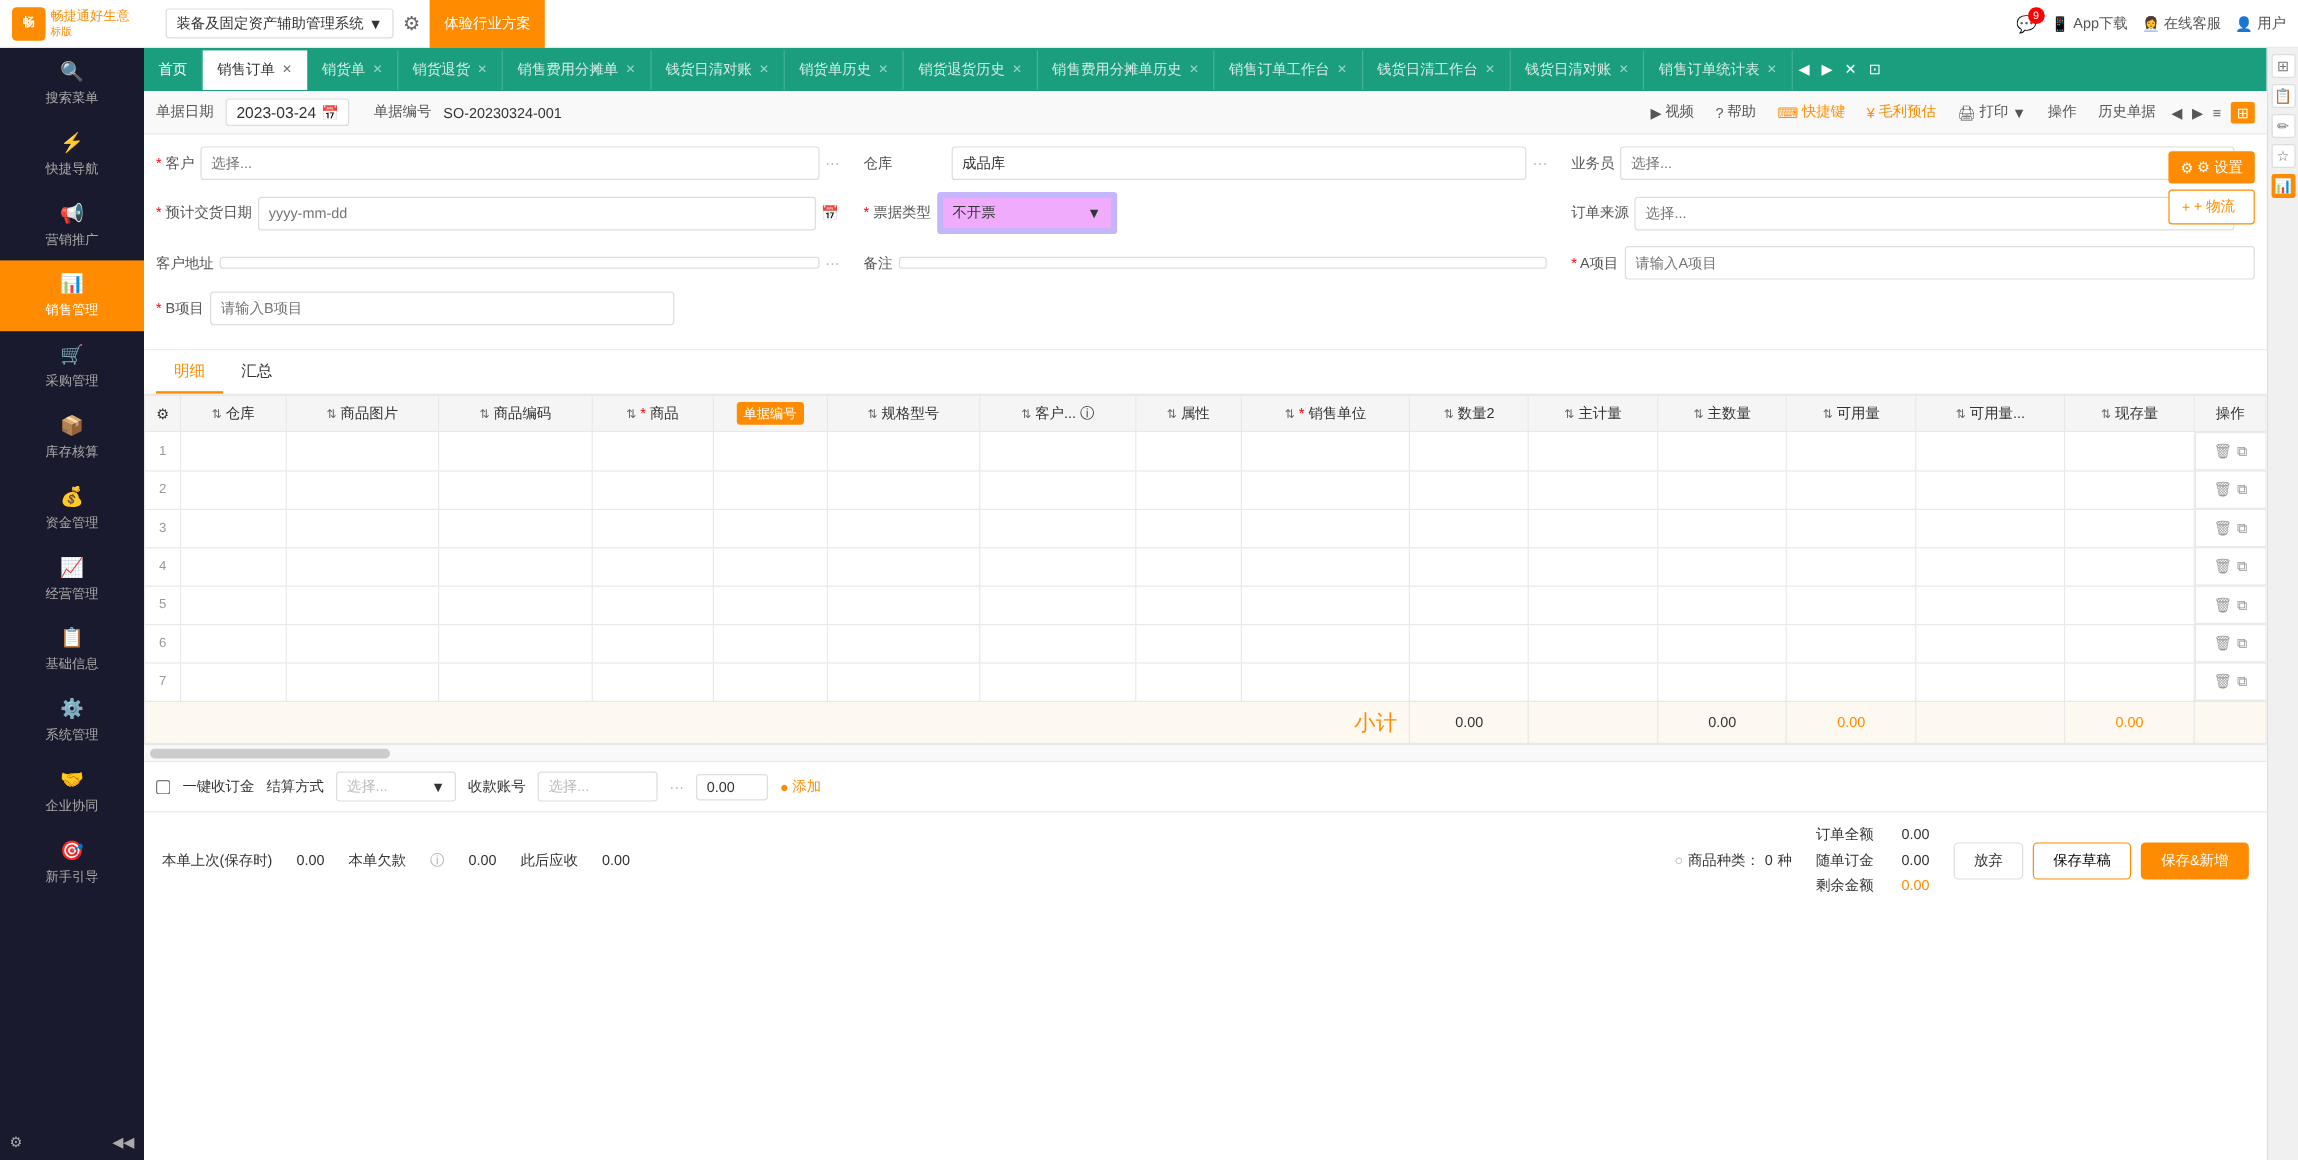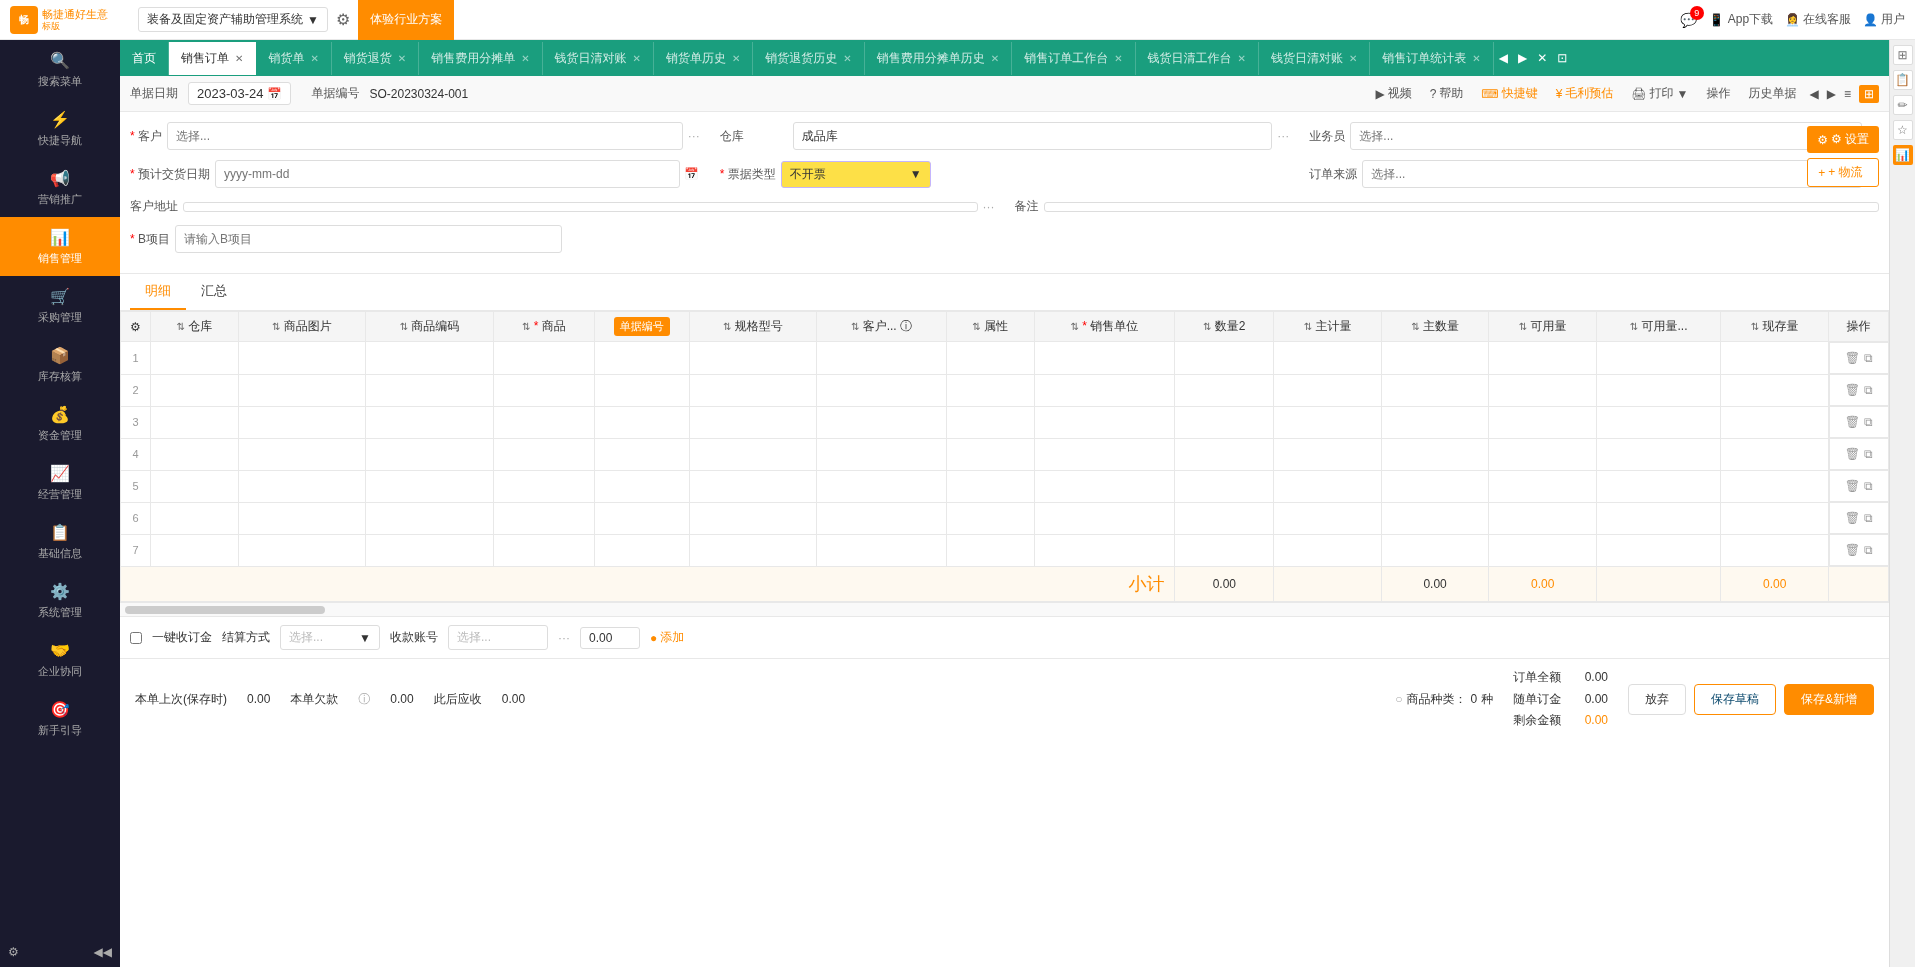--- a/index.html
+++ b/index.html
@@ -73,21 +73,21 @@
     .footer-left { display: flex; align-items: center; gap: 20px; font-size: 12px; }
     
     
     .order-summary { text-align: right; font-size: 12px; line-height: 1.8; }
     .order-summary .amount { color: #333; margin-left: 20px; }
     
     
     .btn { padding: 6px 16px; border-radius: 4px; border: 1px solid #ddd; cursor: pointer; font-size: 12px; }
     .btn-default { background: #fff; color: #333; }
     .btn-primary { background: #ff8c00; color: white; border-color: #ff8c00; }
-    .btn-save { background: #fff; color: #0c4a6e; border-color: #ff8c00; }
+    .btn-save { background: #fff; color: #000000; border-color: #ff8c00; }
 
     .col-sort { cursor: pointer; color: #666; font-size: 10px; }
     
     
     .checkbox-small { width: 12px; height: 12px; }
     
     .add-btn { color: #ff8c00; cursor: pointer; display: flex; align-items: center; gap: 3px; }
   </style>
 </head>
 <body>
@@ -330,41 +330,45 @@
           </div>
 
           <div class="form-row">
             <div class="form-field" style="flex:2;">
               <span class="form-label required">预计交货日期</span>
               <input class="form-input date" type="text" placeholder="yyyy-mm-dd" style="min-width: 150px;">
               <span style="cursor:pointer; color:#aaa;">📅</span>
             </div>
             <div class="form-field" style="flex:2;">
               <span class="form-label required">票据类型</span>
-              <div style="position:relative; display:flex; align-items:center; border:1px solid #c4b5fd; border-radius:3px; padding:4px 8px; background:#fde047; min-width:150px; cursor:pointer;">
+              <div style="position:relative; display:flex; align-items:center; border:5px solid #c4b5fd; border-radius:3px; padding:4px 8px; background:#f0abfc; min-width:150px; cursor:pointer;">
                 <span style="flex:1;">不开票</span>
                 <span>▼</span>
               </div>
             </div>
             <div class="form-field" style="flex:2;">
               <span class="form-label">订单来源</span>
               <input class="form-input" type="text" placeholder="选择..." style="min-width: 180px;">
               <span style="color:#aaa;">···</span>
             </div>
           </div>
 
           <div class="form-row">
             <div class="form-field" style="flex:2;">
               <span class="form-label">客户地址</span>
               <div style="border:1px solid #ddd; border-radius:3px; padding:4px 8px; min-width:250px; flex:1;"></div>
               <span class="field-dots">···</span>
             </div>
             <div class="form-field" style="flex:2;">
               <span class="form-label">备注</span>
               <div style="border:1px solid #ddd; border-radius:3px; padding:4px 8px; min-width:250px; flex:1;"></div>
+            </div>
+            <div class="form-field" style="flex:2;">
+              <span class="form-label required">A项目</span>
+              <input class="form-input" type="text" placeholder="请输入A项目" style="min-width: 180px;">
             </div>
           </div>
 
           <div class="form-row">
             <div class="form-field" style="flex:1;">
               <span class="form-label required">B项目</span>
               <input class="form-input" type="text" placeholder="请输入B项目" style="min-width: 250px;">
             </div>
             <div style="flex:3;"></div>
           </div>

